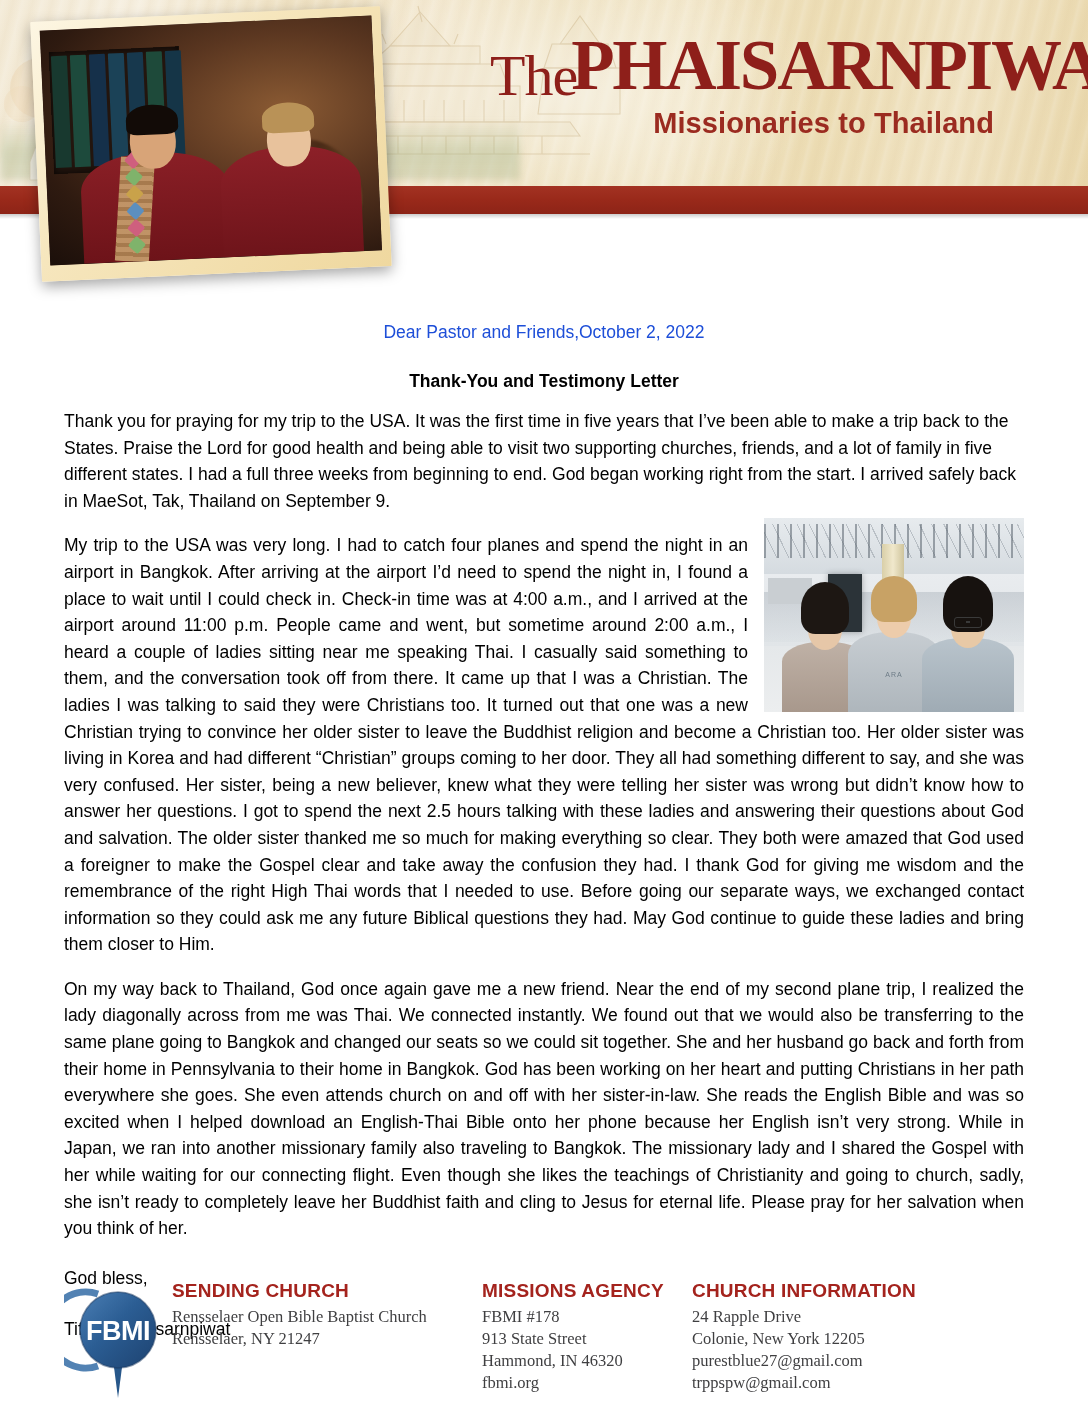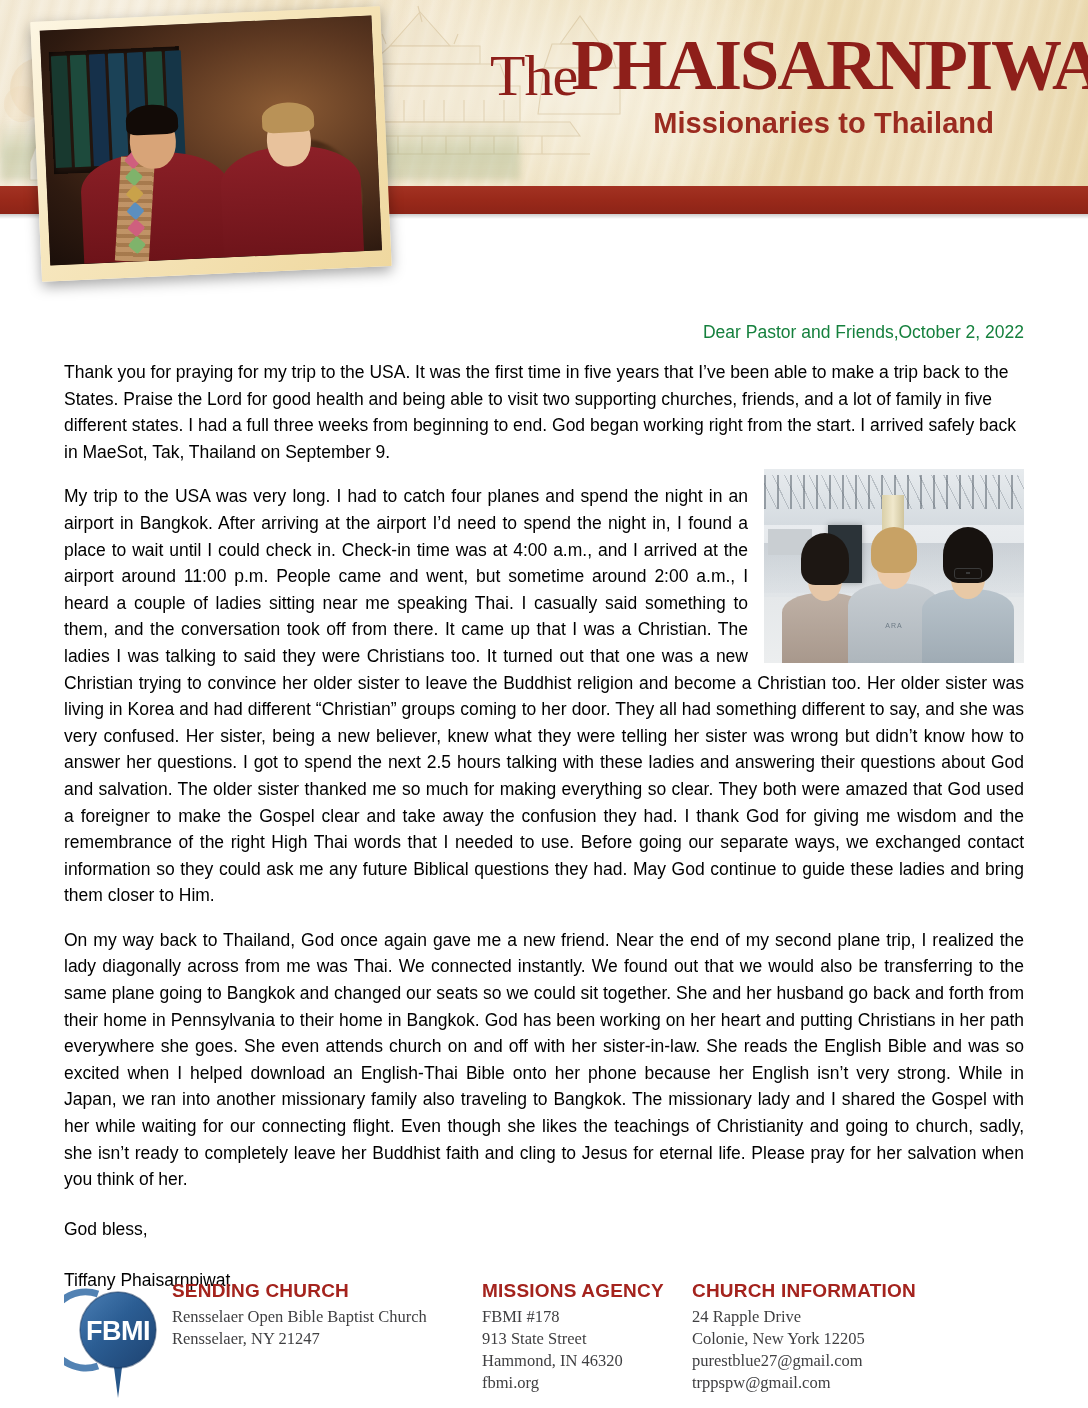--- a/index.html
+++ b/index.html
@@ -203,24 +203,24 @@
   .pr-dia { width: 13px; height: 13px; transform: rotate(45deg); margin: 4px auto; border-radius:2px; }
 
   
   .letter {
     position: absolute;
     left: 64px; top: 322px;
     width: 960px;
   }
   .salutation-row {
     display: flex;
-    justify-content: flex-end;
+    justify-content: center;
     align-items: baseline;
     font-size: 17.5px;
-    color: #15803d;
+    color: #1d4ed8;
   }
   .doc-title {
     text-align: center;
     font-size: 17.5px;
     font-weight: bold;
     color: #000;
     margin-top: 28px;
   }
   p.body-par {
     font-size: 17.5px;
@@ -398,20 +398,21 @@
     </div>
   </div>
 
   <div class="letter">
 
     <div class="salutation-row">
       <span>Dear Pastor and Friends,</span>
       <span>October 2, 2022</span>
     </div>
 
+    <div class="doc-title">Thank-You and Testimony Letter</div>
 
     <p class="body-par first">Thank you for praying for my trip to the USA. It was the first time in five years that I’ve been able to make a trip back to the States. Praise the Lord for good health and being able to visit two supporting churches, friends, and a lot of family in five different states. I had a full three weeks from beginning to end. God began working right from the start. I arrived safely back in MaeSot, Tak, Thailand on September 9.</p>
 
     <div class="airport-photo">
       <div class="ap-ceiling"></div>
       <div class="ap-truss"></div>
       <div class="ap-hall"></div>
       <div class="ap-counter"></div>
       <div class="ap-panelL"></div>
       <div class="ap-sign"></div>

